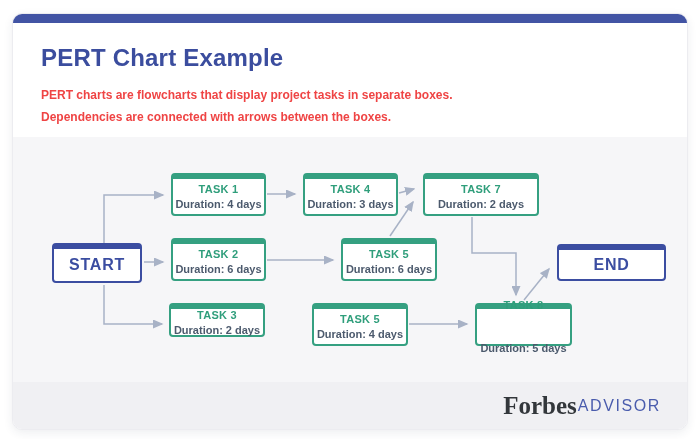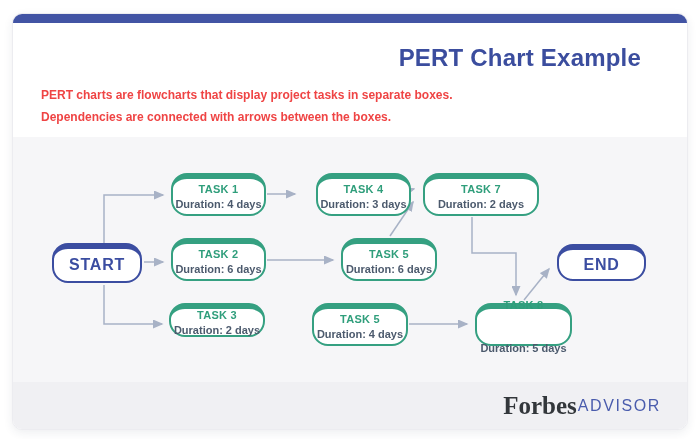--- a/index.html
+++ b/index.html
@@ -8,41 +8,41 @@
     font-family:"Liberation Sans", sans-serif;background:#ffffff;
   }
   .card{
     position:absolute;left:12px;top:13px;width:674px;height:415px;
     background:#ffffff;border:1px solid #ececf0;border-radius:10px;
     box-shadow:0 3px 10px rgba(40,50,80,0.08);overflow:hidden;
   }
   .card-topbar{position:absolute;left:0;top:0;width:100%;height:9px;background:#4254a4;}
   .card-header{position:absolute;left:28px;top:30px;width:600px;}
   .page-title{
-    font-size:24px;font-weight:bold;color:#3b4d9e;letter-spacing:0.2px;margin:0 0 12px 0;text-align:right;
+    font-size:24px;font-weight:bold;color:#3b4d9e;letter-spacing:0.2px;margin:0 0 12px 0;
   }
   .page-subtitle{
     font-size:12px;font-weight:bold;color:#ef4444;line-height:22px;margin:0;
   }
   .chart-panel{
     position:absolute;left:0;top:123px;width:100%;height:245px;background:#f6f6f8;
   }
   .card-footer{
     position:absolute;left:0;bottom:0;width:100%;height:47px;background:#f0f0f3;
     display:flex;align-items:center;justify-content:flex-end;padding-right:26px;box-sizing:border-box;
   }
   .brand-forbes{
     font-family:"Liberation Serif", serif;font-weight:bold;font-size:25px;color:#33373b;
   }
   .brand-advisor{
     font-size:16px;color:#4a5cad;letter-spacing:1.6px;margin-left:1px;font-weight:400;
   }
   
   .node{
-    position:absolute;background:#ffffff;border-radius:16px;box-sizing:border-box;
+    position:absolute;background:#ffffff;border-radius:4px;box-sizing:border-box;
     display:flex;flex-direction:column;align-items:center;justify-content:center;
     text-align:center;z-index:3;
   }
   .node.task{border:2px solid #35a081;border-top:6px solid #35a081;}
   .node.terminal{border:2px solid #3b4da1;border-top:6px solid #3b4da1;}
   .node-title{font-size:11px;font-weight:bold;color:#2f9e7b;letter-spacing:0.3px;line-height:15px;}
   .node-duration{font-size:11px;font-weight:bold;color:#4c5a6d;line-height:14px;}
   .terminal-label{font-size:16px;font-weight:bold;color:#3b4da1;letter-spacing:0.8px;}
   .edges{position:absolute;left:0;top:0;z-index:2;pointer-events:none;}
   .edge{stroke:#a8b2c6;stroke-width:1.5;fill:none;}
@@ -89,21 +89,21 @@
   </svg>
 
   <div class="node terminal" style="left:52px;top:243px;width:90px;height:40px;">
     <span class="terminal-label">START</span>
   </div>
 
   <div class="node task" style="left:171px;top:173px;width:95px;height:43px;">
     <div class="node-title">TASK 1</div>
     <div class="node-duration">Duration: 4 days</div>
   </div>
-  <div class="node task" style="left:303px;top:173px;width:95px;height:43px;margin-left:13px;">
+  <div class="node task" style="left:303px;top:173px;width:95px;height:43px;">
     <div class="node-title">TASK 4</div>
     <div class="node-duration">Duration: 3 days</div>
   </div>
   <div class="node task" style="left:423px;top:173px;width:116px;height:43px;">
     <div class="node-title">TASK 7</div>
     <div class="node-duration">Duration: 2 days</div>
   </div>
 
   <div class="node task" style="left:171px;top:238px;width:95px;height:43px;">
     <div class="node-title">TASK 2</div>
@@ -120,16 +120,16 @@
   </div>
   <div class="node task" style="left:312px;top:303px;width:96px;height:43px;">
     <div class="node-title">TASK 5</div>
     <div class="node-duration">Duration: 4 days</div>
   </div>
   <div class="node task" style="left:475px;top:303px;width:97px;height:43px;gap:28px;">
     <div class="node-title">TASK 8</div>
     <div class="node-duration">Duration: 5 days</div>
   </div>
 
-  <div class="node terminal" style="left:557px;top:244px;width:89px;height:37px;">
+  <div class="node terminal" style="left:557px;top:244px;width:109px;height:37px;">
     <span class="terminal-label">END</span>
   </div>
 </div>
 
 </body></html>

